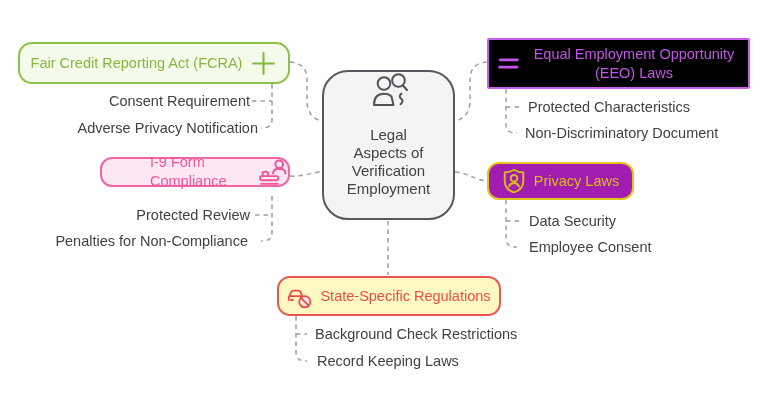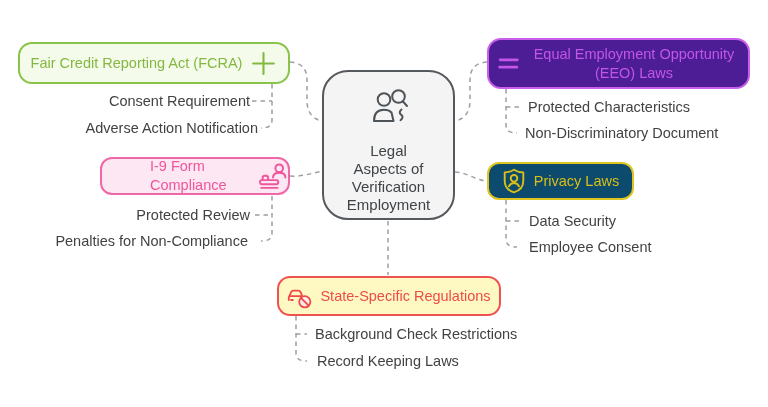--- a/index.html
+++ b/index.html
@@ -12,31 +12,31 @@
 
   .node{
     position:absolute;display:flex;align-items:center;justify-content:center;
     box-sizing:border-box;border:2px solid;border-radius:13px;gap:8px;
     font-size:14.5px;line-height:1.28;
   }
   .node .icon-wrap{display:flex;align-items:center;flex:0 0 auto;}
   .node svg{display:block;}
 
   .node-fcra   {left:18px;  top:42px;  width:272px; height:42px; border-color:#8BC34A;color:#84B840;background:#F5FBEA;border-radius:14px;}
-  .node-i9     {left:100px; top:157px; width:190px; height:38px; border-color:#F066A6;color:#F0549C;background:#FDE7F2;border-radius:12px;padding-left:48px;}
-  .node-eeo    {left:487px; top:38px;  width:263px; height:51px; border-color:#C95FEA;color:#C455E8;background:#4c1d95;border-radius:14px;}
-  .node-privacy{left:487px; top:162px; width:147px; height:38px; border-color:#DFC51F;color:#D9BF17;background:#0c4a6e;border-radius:12px;}
+  .node-i9     {left:100px; top:157px; width:190px; height:30px; border-color:#F066A6;color:#F0549C;background:#FDE7F2;border-radius:12px;padding-left:48px;}
+  .node-eeo    {left:487px; top:38px;  width:263px; height:51px; border-color:#C95FEA;color:#C455E8;background:#000000;border-radius:2px;}
+  .node-privacy{left:487px; top:162px; width:147px; height:38px; border-color:#DFC51F;color:#D9BF17;background:#a21caf;border-radius:12px;}
   .node-state  {left:277px; top:276px; width:224px; height:40px; border-color:#EF5350;color:#EE4B48;background:#fef9c3;border-radius:13px;}
   .node-eeo .label{text-align:center;max-width:212px;}
 
   .node-center{
     left:322px;top:70px;width:133px;height:150px;
     border:2px solid #55595E;border-radius:26px;background:#F4F4F5;
     display:flex;flex-direction:column;align-items:center;justify-content:flex-start;
-    padding-top:16px;box-sizing:border-box;
+    box-sizing:border-box;
   }
   .center-text{color:#3F4447;font-size:15px;line-height:18px;text-align:center;margin-top:4px;}
 
   .child-label{
     position:absolute;transform:translateY(-50%);
     color:#424242;font-size:14.5px;white-space:nowrap;
   }
   .align-right{text-align:right;}
 
   
@@ -100,21 +100,21 @@
 
   <div class="node node-fcra">
     <span class="label">Fair Credit Reporting Act (FCRA)</span>
     <span class="icon-wrap">
       <svg width="27" height="27" viewBox="0 0 26 26" fill="none" stroke="currentColor" stroke-width="2" stroke-linecap="round">
         <path d="M13 3 V23 M3 13 H23"></path>
       </svg>
     </span>
   </div>
   <div class="child-label align-right cl-fcra-0">Consent Requirement</div>
-  <div class="child-label align-right cl-fcra-1">Adverse Action Notification</div>
+  <div class="child-label align-right cl-fcra-1">Adverse Privacy Notification</div>
 
   <div class="node node-i9">
     <span class="label">I-9 Form Compliance</span>
     <span class="icon-wrap">
       <svg width="31" height="29" viewBox="0 0 30 28" fill="none" stroke="currentColor" stroke-width="1.9" stroke-linecap="round" stroke-linejoin="round">
         <circle cx="21.5" cy="6" r="3.7"></circle>
         <path d="M15.5 15 C15.5 11.8 18 10.3 21.5 10.3 C25 10.3 27.5 11.8 27.5 15"></path>
         <path d="M5.5 17.5 V14.8 C5.5 13.8 6.3 13.3 7.5 13.3 H8.7 C9.9 13.3 10.7 13.8 10.7 14.8 V17.5"></path>
         <rect x="3" y="17.5" width="17.5" height="4" rx="1.4"></rect>
         <path d="M4 25 H20"></path>

